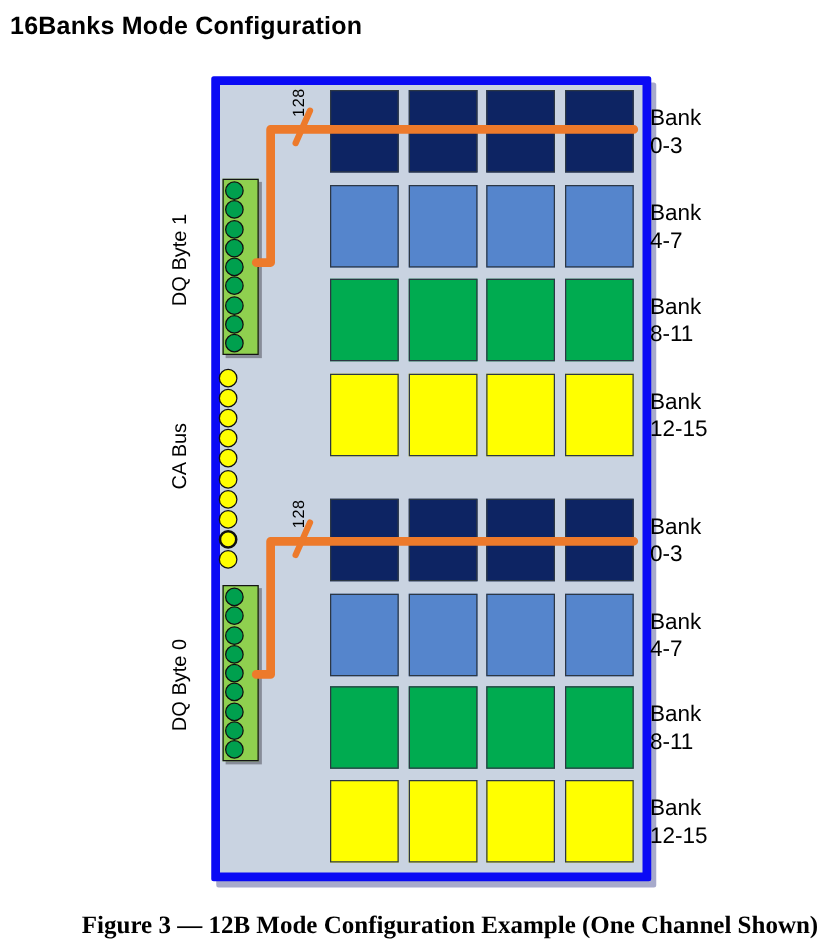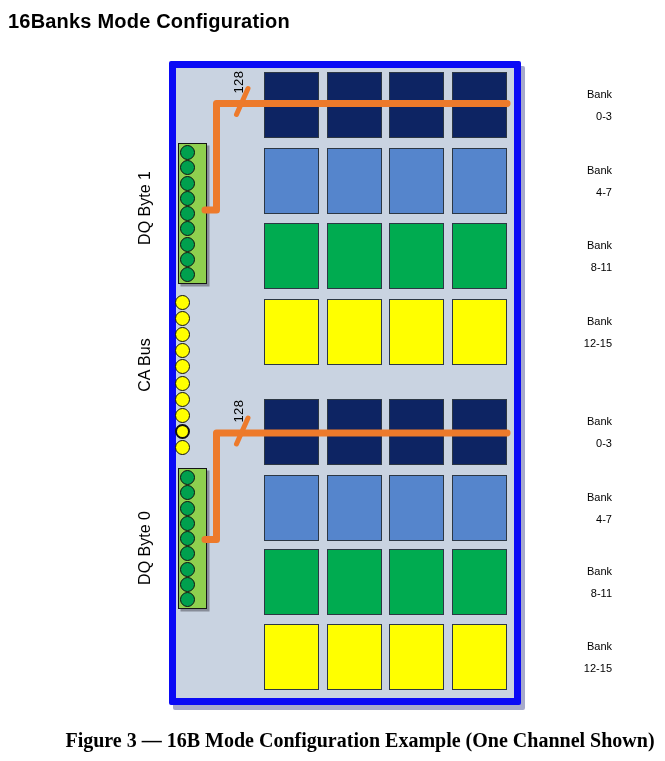--- a/index.html
+++ b/index.html
@@ -37,22 +37,22 @@
   .pin.bold{border-width:2.8px;}
 
   .ca-pins{position:absolute;left:175px;top:295px;height:160px;
        display:flex;flex-direction:column;justify-content:space-between;}
 
   .bank-row{position:absolute;left:264px;width:243px;height:66px;
        display:flex;justify-content:space-between;}
   .sq{width:55px;height:66px;box-sizing:border-box;background:var(--c);
        border:1.4px solid var(--square_border);}
 
-  .bank-label{position:absolute;left:520px;width:92px;text-align:right;
-       font-size:11px;line-height:22px;}
+  .bank-label{position:absolute;left:520px;width:92px;text-align:left;
+       font-size:18px;line-height:22px;}
   .bank-label span{display:block;}
 
   .bus-label{position:absolute;width:40px;height:14px;line-height:14px;
        text-align:center;font-size:13px;letter-spacing:.5px;
        transform:rotate(-90deg);}
   .bus-label.b1{left:219px;top:75px;}
   .bus-label.b0{left:219px;top:404px;}
 
   svg.traces{position:absolute;left:0;top:0;pointer-events:none;}
   .trace{stroke:var(--trace_orange);stroke-width:7;fill:none;
@@ -200,15 +200,15 @@
   </div>
   <div class="bank-label" style="top:560px">
     <span>Bank</span>
     <span>8-11</span>
   </div>
   <div class="bank-label" style="top:635px">
     <span>Bank</span>
     <span>12-15</span>
   </div>
 
-  <div class="caption">Figure 3 — 16B Mode Configuration Example (One Channel Shown)</div>
+  <div class="caption">Figure 3 — 12B Mode Configuration Example (One Channel Shown)</div>
 
 </div>
 
 </body></html>

